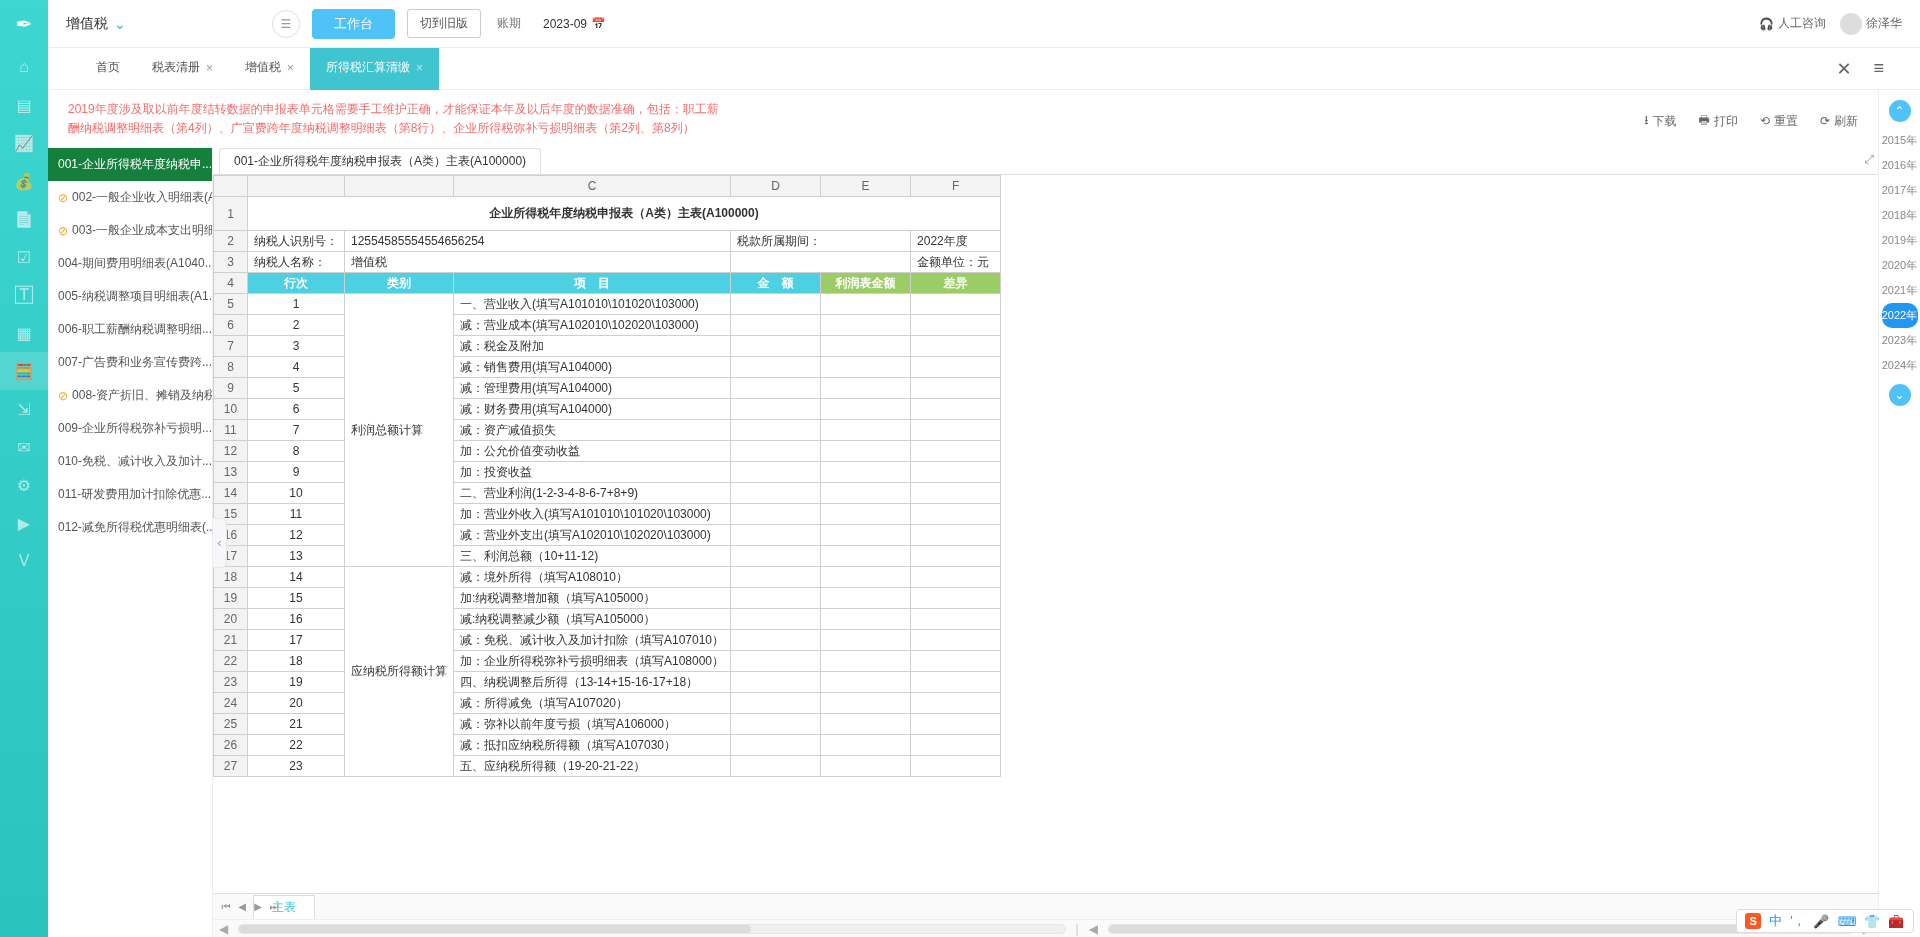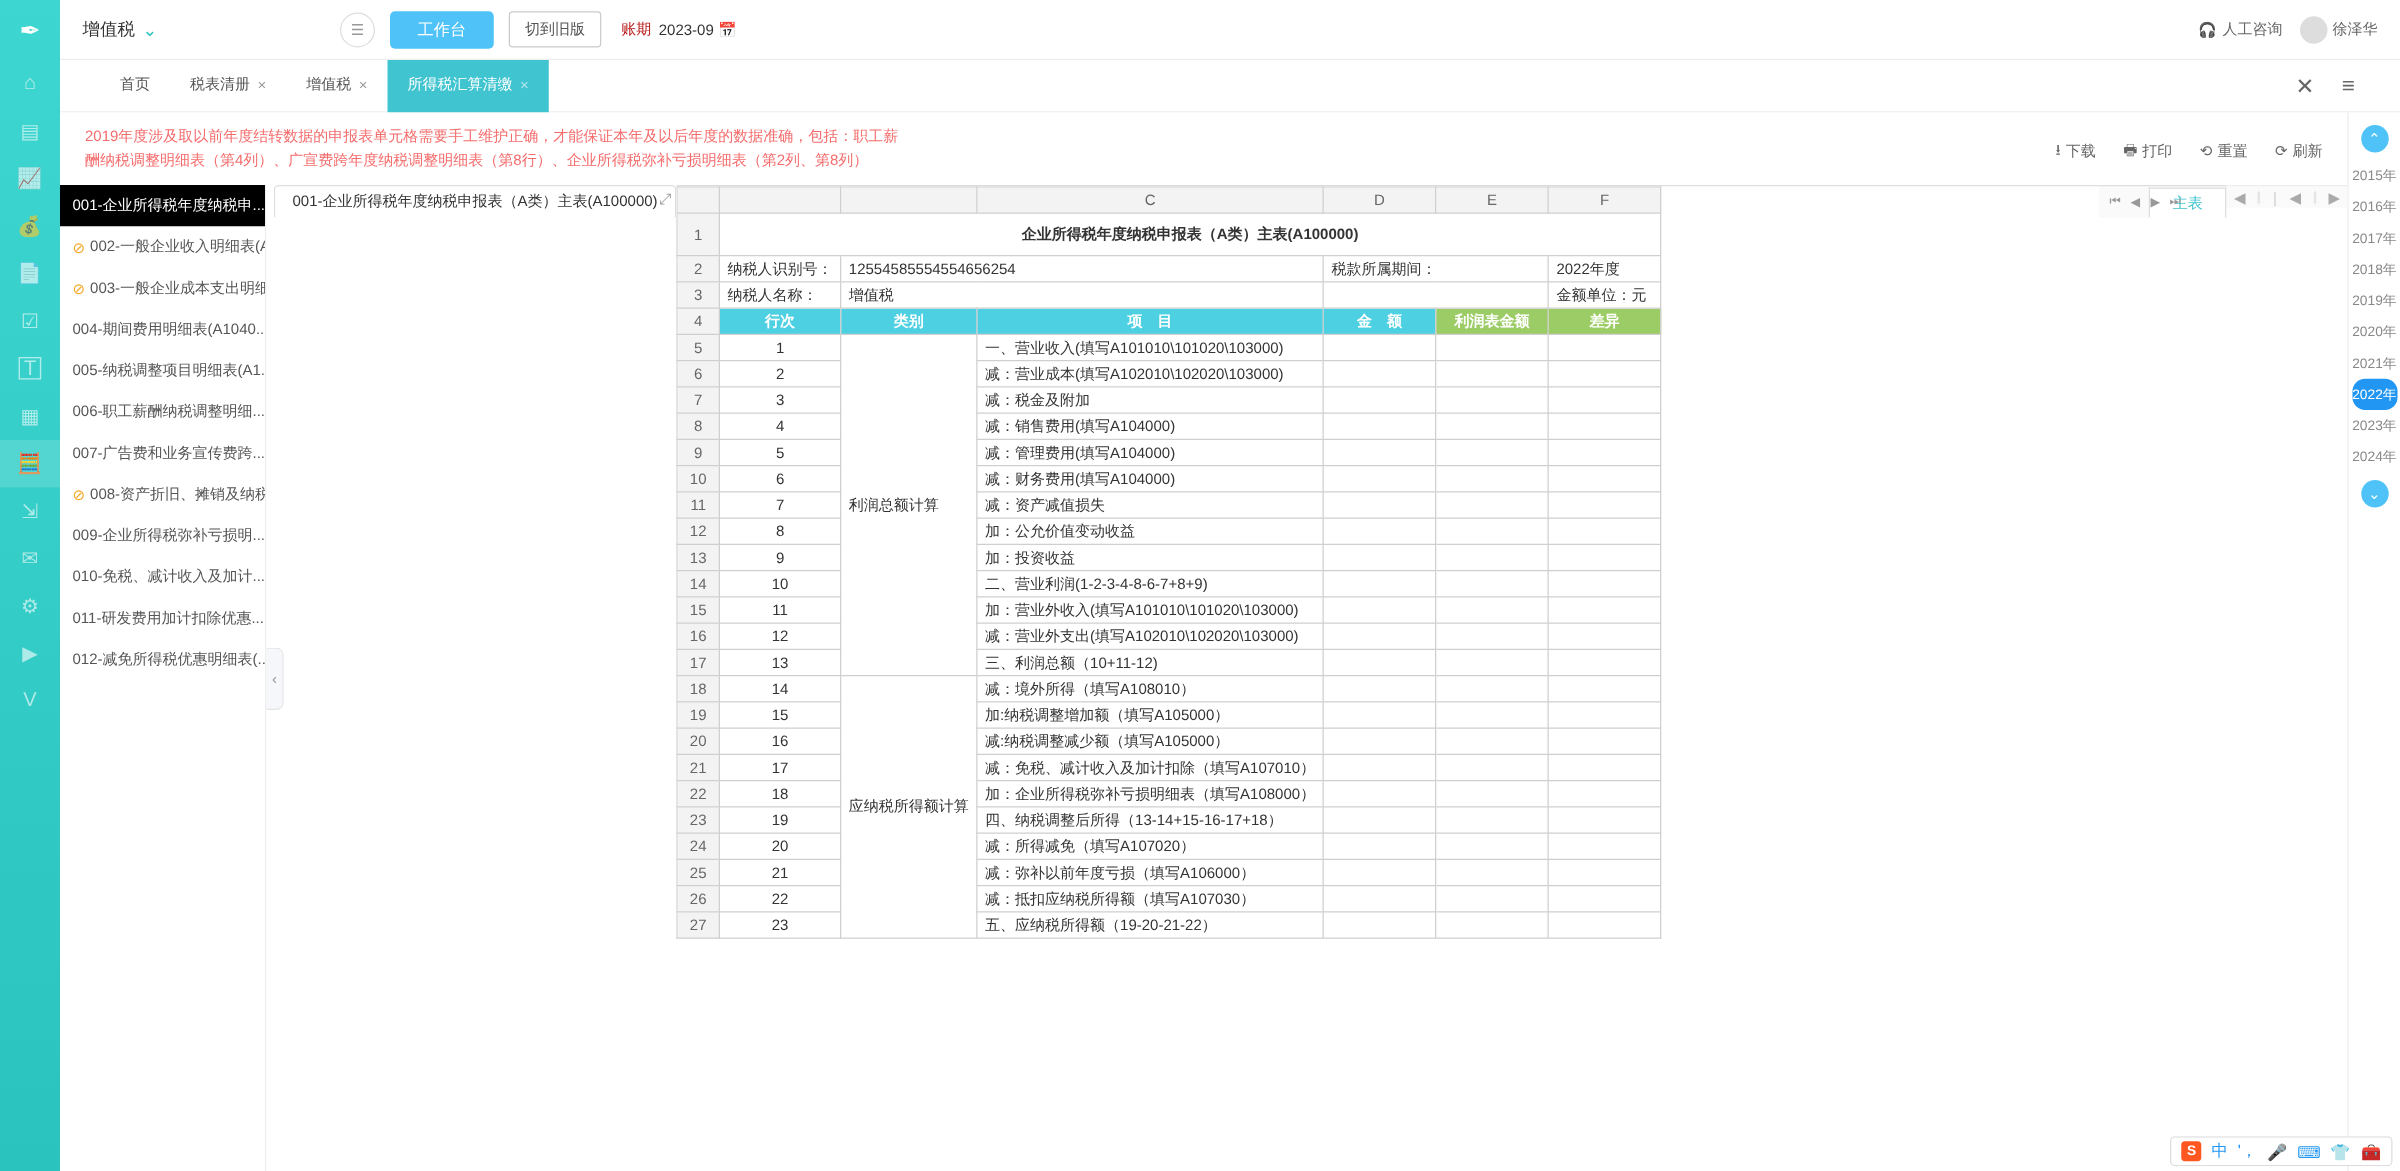--- a/index.html
+++ b/index.html
@@ -10,21 +10,21 @@
 .rail-icon{width:48px;height:38px;display:flex;align-items:center;justify-content:center;color:rgba(255,255,255,.6);cursor:pointer;font-size:16px}
 .rail-icon.active{color:#fff;background:rgba(255,255,255,.15)}
 .main{flex:1;display:flex;flex-direction:column;min-width:0}
 .topbar{height:48px;background:#fff;display:flex;align-items:center;padding:0 18px;border-bottom:1px solid #eee}
 .company-select{display:flex;align-items:center;gap:6px;min-width:200px;cursor:pointer}
 .company-name{font-size:14px;color:#333}
 .chevron{color:#2bc3be;font-size:14px}
 .circle-btn{width:28px;height:28px;border-radius:50%;border:1px solid #ddd;display:flex;align-items:center;justify-content:center;margin:0 6px;color:#999;cursor:pointer}
 .pill-btn{padding:6px 22px;background:#4fc3f7;color:#fff;border-radius:4px;margin:0 6px;cursor:pointer;font-size:13px}
 .switch-old{padding:5px 12px;border:1px solid #ccc;border-radius:3px;color:#555;margin:0 6px;cursor:pointer}
-.period-label{color:#b91c1c;margin-left:10px;margin-right:6px}
+.period-label{color:#737373;margin-left:10px;margin-right:22px}
 .period-value{color:#333;margin-right:4px}
 .calendar-icon{color:#2bc3be;cursor:pointer}
 .spacer{flex:1}
 .top-right{display:flex;align-items:center;gap:14px;color:#666}
 .top-link{display:flex;align-items:center;gap:4px;cursor:pointer}
 .avatar{width:22px;height:22px;border-radius:50%;background:#ddd;display:inline-block}
 .tabbar{height:42px;background:#fff;display:flex;align-items:center;padding:0 32px;border-bottom:1px solid #eee;gap:4px}
 .tab{padding:0 16px;height:42px;display:flex;align-items:center;gap:6px;color:#555;cursor:pointer;border-bottom:2px solid transparent}
 .tab.active{background:#40c4d0;color:#fff}
 .tab-close{color:inherit;opacity:.6;cursor:pointer}
@@ -32,24 +32,24 @@
 .tool-close{font-size:18px;cursor:pointer;color:#666;padding:0 4px}
 .content{flex:1;display:flex;min-height:0}
 .work-area{flex:1;display:flex;flex-direction:column;min-width:0;background:#fff}
 .notice-row{padding:10px 20px;display:flex;align-items:center;gap:28px}
 .notice-text{color:#f56c6c;font-size:12px;line-height:1.6;max-width:660px}
 .action-bar{display:flex;gap:22px;color:#666;margin-left:auto;flex-shrink:0;padding-top:4px}
 .action{display:flex;align-items:center;gap:4px;cursor:pointer}
 .body-row{flex:1;display:flex;min-height:0;position:relative}
 .form-list{width:165px;border-right:1px solid #eee;overflow-y:auto}
 .form-item{padding:8px 10px;font-size:12px;color:#555;cursor:pointer;white-space:nowrap;overflow:hidden;text-overflow:ellipsis;display:flex;align-items:center;gap:4px}
-.form-item.selected{background:#000000;color:#fff}
+.form-item.selected{background:#15803d;color:#fff}
 .warn-dot{color:#f5a623;font-size:12px}
 .collapse-handle{position:absolute;left:165px;top:50%;transform:translateY(-50%);width:14px;height:50px;background:#f5f7fa;border:1px solid #e5e5e5;border-left:none;border-radius:0 6px 6px 0;display:flex;align-items:center;justify-content:center;color:#999;cursor:pointer;z-index:5}
-.sheet-wrap{flex:1;display:flex;flex-direction:row;min-width:0}
+.sheet-wrap{flex:1;display:flex;flex-direction:column;min-width:0}
 .sheet-tab-row{height:26px;display:flex;align-items:flex-end;padding-left:6px;background:#fff;position:relative}
 .sheet-doc-tab{padding:4px 14px;border:1px solid #ddd;border-bottom:none;background:#fff;color:#333;font-size:12px;border-radius:4px 4px 0 0}
 .sheet-expand{position:absolute;right:4px;top:4px;color:#999;cursor:pointer;font-size:12px}
 .grid{flex:1;overflow:auto;border-top:1px solid #ddd}
 table.sheet{border-collapse:collapse;width:max-content}
 table.sheet th,table.sheet td{border:1px solid #cfcfcf;height:21px;font-size:12px;padding:0 6px;background:#fff;white-space:nowrap}
 table.sheet th{background:#f3f3f3;color:#666;font-weight:normal;text-align:center}
 .rowhdr{background:#f3f3f3!important;text-align:center;color:#666;width:34px}
 .title-cell{text-align:center;font-size:15px;font-weight:bold;height:34px!important}
 .hdr-teal{background:#4dd0e1!important;color:#fff;text-align:center;font-weight:bold}

